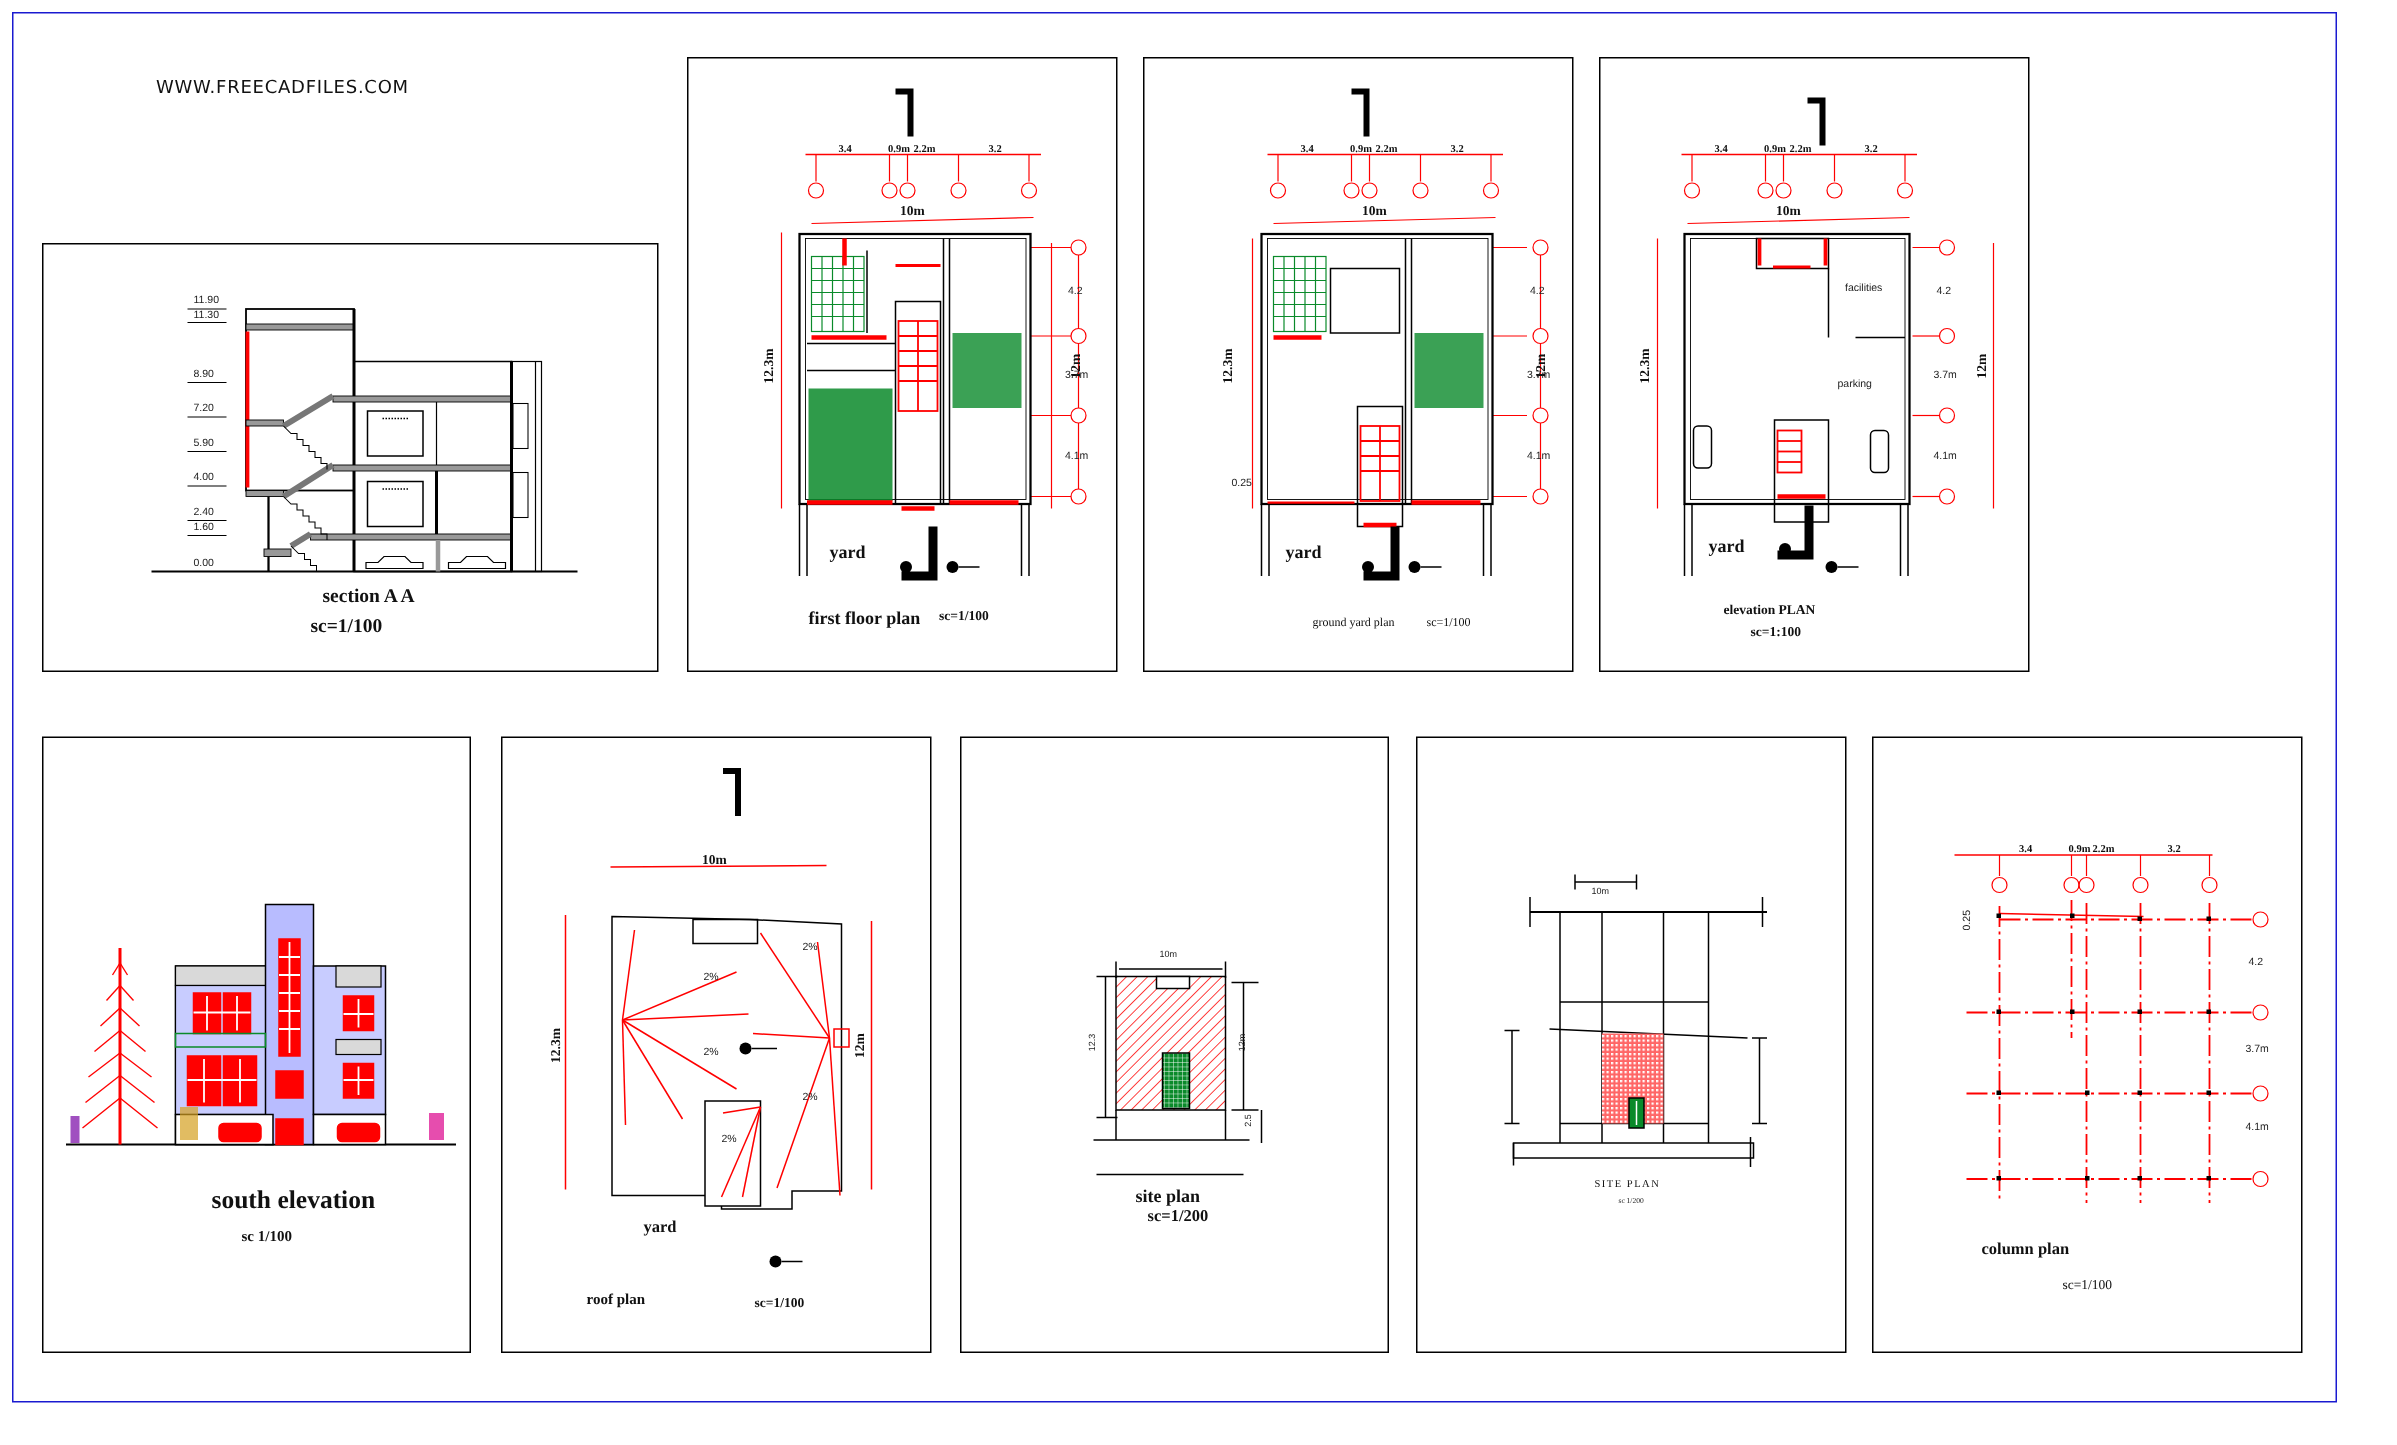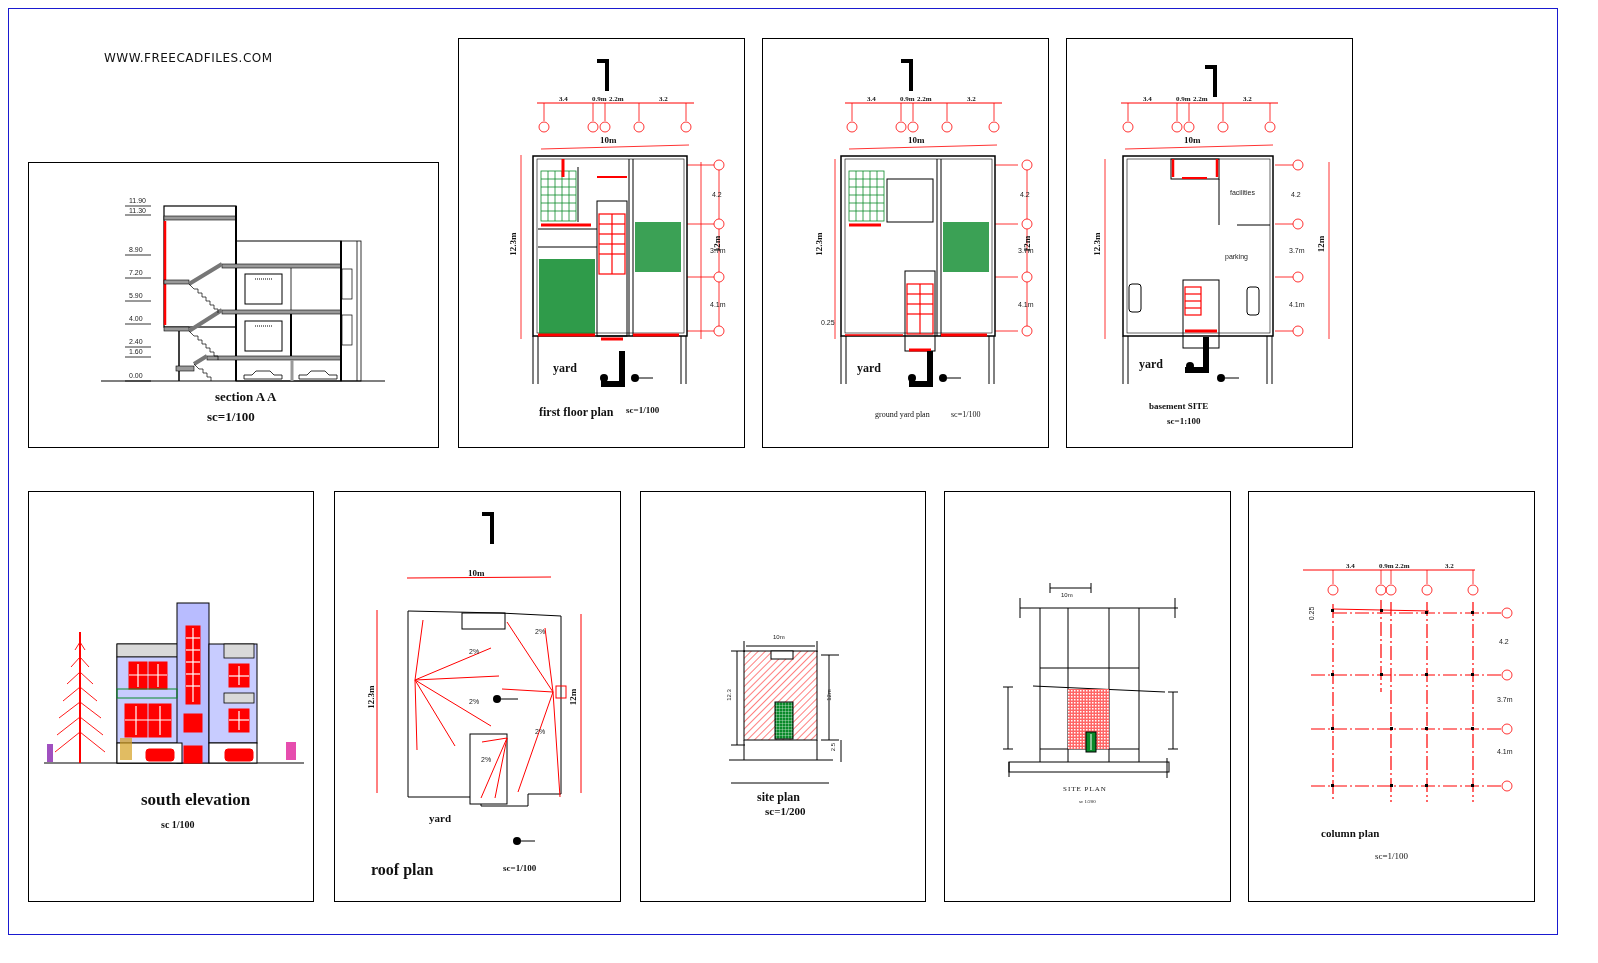--- a/index.html
+++ b/index.html
@@ -331,21 +331,21 @@
   <div class="dim" style="left:176px;top:56px;font-size:7px;">3.2</div>
   <div class="dim" style="left:117px;top:96px;">10m</div>
   <div class="dim vert" style="left:18px;top:200px;">12.3m</div>
   <div class="dim vert" style="left:246px;top:200px;">12m</div>
   <div class="lbl" style="left:224px;top:152px;">4.2</div>
   <div class="lbl" style="left:222px;top:208px;">3.7m</div>
   <div class="lbl" style="left:222px;top:262px;">4.1m</div>
   <div class="lbl" style="left:158px;top:214px;">parking</div>
   <div class="lbl" style="left:163px;top:150px;">facilities</div>
   <div class="yard" style="left:72px;top:318px;">yard</div>
-  <div class="scale" style="left:82px;top:362px;font-size:9px;">basement    SITE</div>
+  <div class="scale" style="left:82px;top:362px;font-size:9px;">elevation    PLAN</div>
   <div class="scale" style="left:100px;top:377px;font-size:9px;">sc=1:100</div>
 </div>
 
 <div class="sheet" style="left:28px;top:491px;width:286px;height:411px;">
   <svg width="286" height="411">
     <line x1="15" y1="271" x2="275" y2="271" stroke="#000" stroke-width="1.2"></line>
 
     <line x1="51" y1="140" x2="51" y2="271" stroke="#f00" stroke-width="2"></line>
     <g stroke="#f00" stroke-width="0.9">
       <line x1="51" y1="150" x2="46" y2="158"></line>
@@ -448,21 +448,21 @@
   </svg>
   <div class="dim" style="left:133px;top:76px;">10m</div>
   <div class="dim vert" style="left:24px;top:200px;">12.3m</div>
   <div class="dim vert" style="left:230px;top:200px;">12m</div>
   <div class="lbl" style="left:134px;top:156px;">2%</div>
   <div class="lbl" style="left:134px;top:206px;">2%</div>
   <div class="lbl" style="left:200px;top:136px;">2%</div>
   <div class="lbl" style="left:200px;top:236px;">2%</div>
   <div class="lbl" style="left:146px;top:264px;">2%</div>
   <div class="yard" style="left:94px;top:320px;font-size:11px;">yard</div>
-  <div class="title" style="left:36px;top:369px;font-size:16px;">roof plan</div>
+  <div class="title" style="left:56px;top:369px;font-size:10px;">roof plan</div>
   <div class="scale small" style="left:168px;top:371px;font-size:9px;">sc=1/100</div>
 </div>
 
 <div class="sheet" style="left:640px;top:491px;width:286px;height:411px;">
   <defs></defs>
   <svg width="286" height="411">
     <defs>
       <pattern id="hatch" width="5" height="5" patternUnits="userSpaceOnUse" patternTransform="rotate(45)">
         <line x1="0" y1="0" x2="0" y2="5" stroke="#f00" stroke-width="1"></line>
       </pattern>

